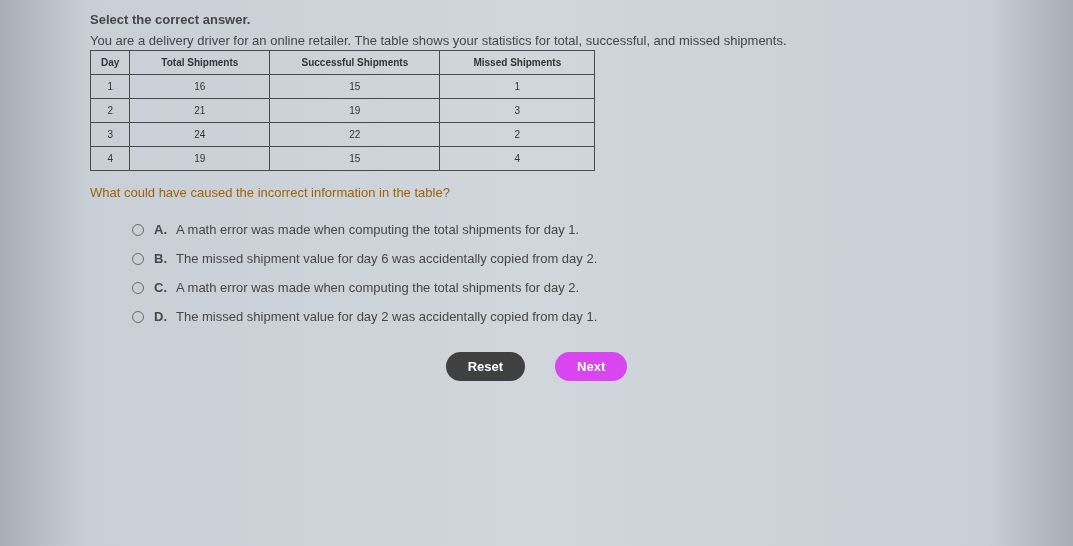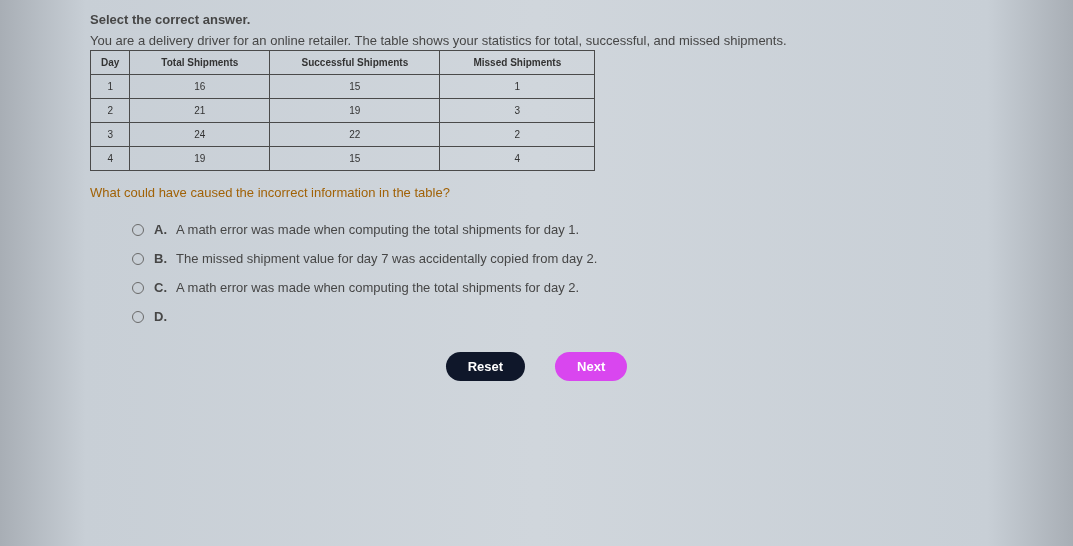--- a/index.html
+++ b/index.html
@@ -81,21 +81,21 @@
     .btn {
       padding: 7px 22px;
       border-radius: 16px;
       border: none;
       color: #fff;
       font-size: 13px;
       font-weight: bold;
       cursor: pointer;
     }
     .btn-reset {
-      background: #0f172a;
+      background: #404040;
     }
     .btn-next {
       background: #d946ef;
     }
   </style>
 </head>
 <body>
 
 <div class="instruction">Select the correct answer.</div>
 <div class="context">You are a delivery driver for an online retailer. The table shows your statistics for total, successful, and missed shipments.</div>
@@ -141,29 +141,30 @@
 
 <div class="options">
   <div class="option">
     <span class="radio"></span>
     <span class="opt-letter">A.</span>
     <span>A math error was made when computing the total shipments for day 1.</span>
   </div>
   <div class="option">
     <span class="radio"></span>
     <span class="opt-letter">B.</span>
-    <span>The missed shipment value for day 7 was accidentally copied from day 2.</span>
+    <span>The missed shipment value for day 6 was accidentally copied from day 2.</span>
   </div>
   <div class="option">
     <span class="radio"></span>
     <span class="opt-letter">C.</span>
     <span>A math error was made when computing the total shipments for day 2.</span>
   </div>
   <div class="option">
     <span class="radio"></span>
     <span class="opt-letter">D.</span>
+    <span>The missed shipment value for day 2 was accidentally copied from day 1.</span>
   </div>
 </div>
 
 <div class="buttons">
   <button class="btn btn-reset">Reset</button>
   <button class="btn btn-next">Next</button>
 </div>
 
 </body></html>

